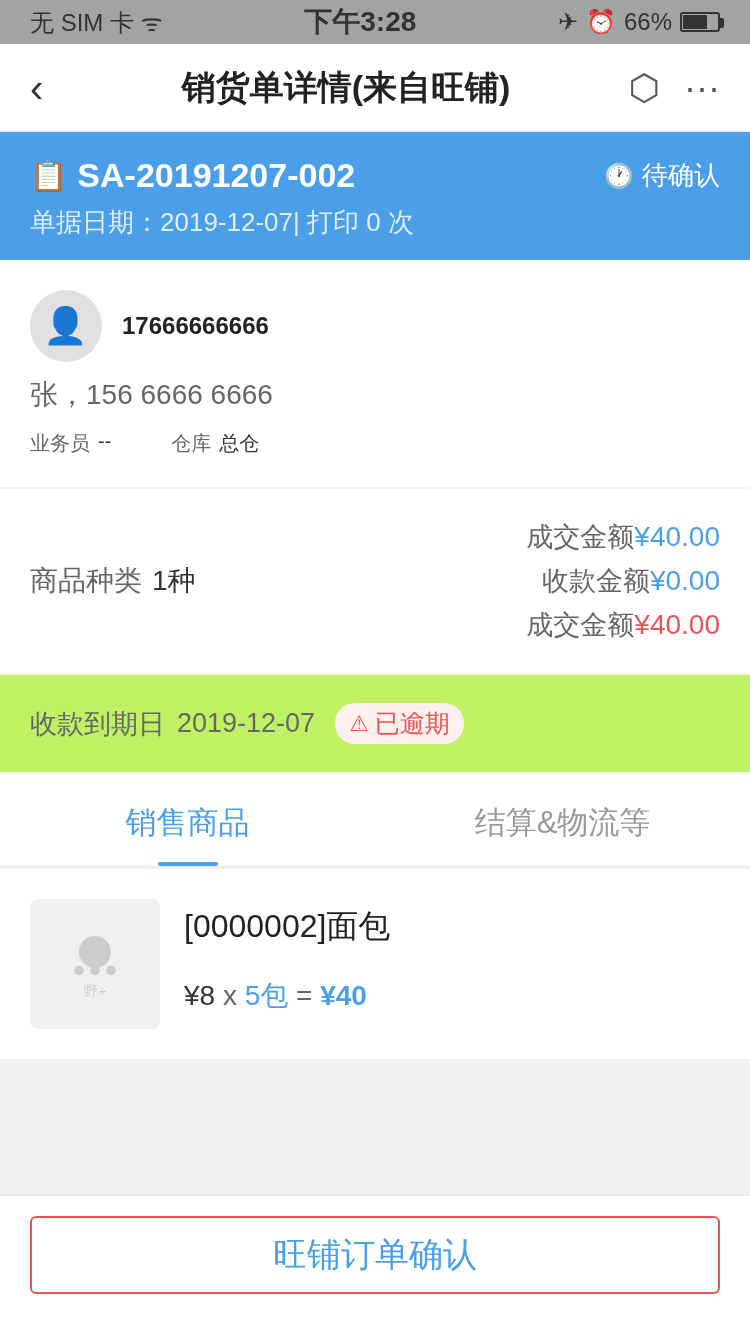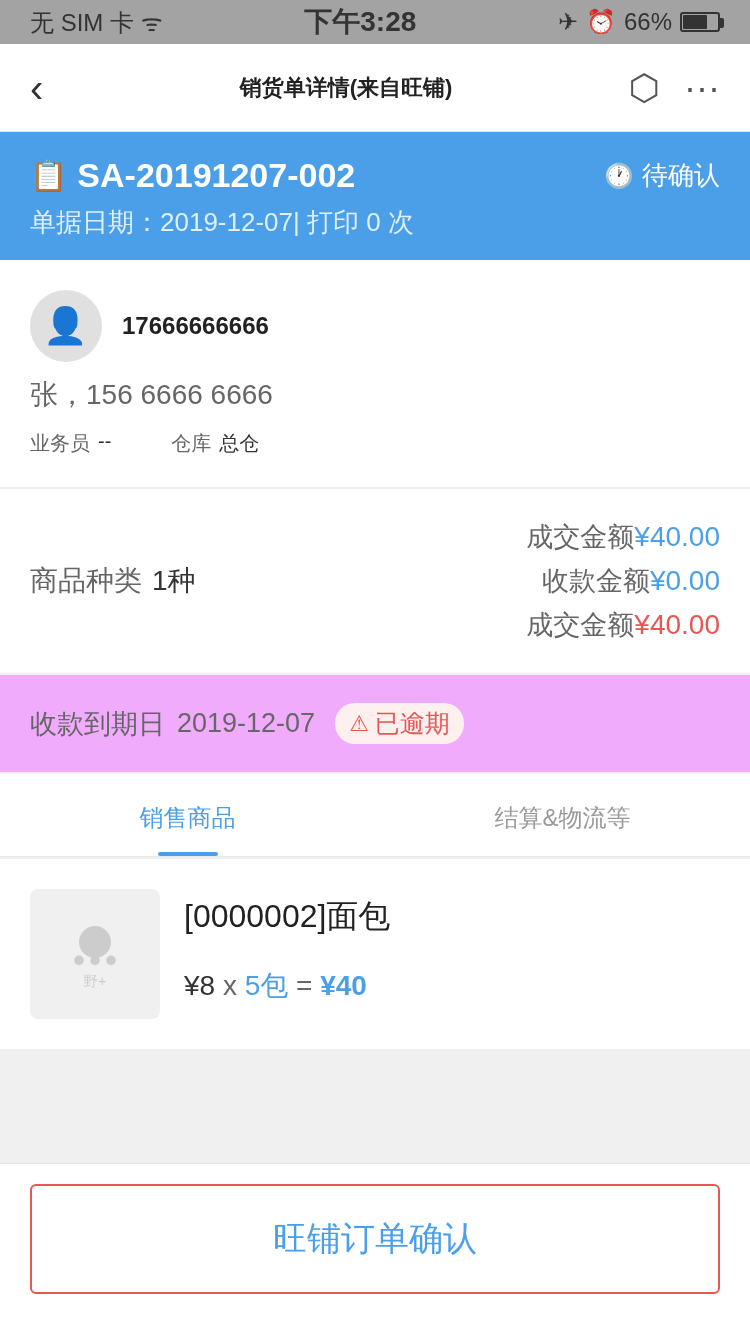--- a/index.html
+++ b/index.html
@@ -62,21 +62,21 @@
     .nav-back {
       font-size: 40px;
       color: #333;
       cursor: pointer;
       padding-right: 20px;
       line-height: 1;
     }
     .nav-title {
       flex: 1;
       text-align: center;
-      font-size: 22px;
+      font-size: 34px;
       font-weight: 600;
       color: #222;
     }
     .nav-actions {
       display: flex;
       align-items: center;
       gap: 24px;
     }
     .nav-action-icon {
       font-size: 36px;
@@ -193,21 +193,21 @@
       display: flex;
       align-items: center;
       font-size: 27px;
     }
     .summary-row-label { color: #666; }
     .summary-row-value { color: #4a9fe8; font-size: 28px; }
     .summary-row-value.highlight { color: #e85555; }
 
     
     .due-date-card {
-      background: #f0abfc;
+      background: #bef264;
       padding: 28px 30px;
       margin-bottom: 2px;
       display: flex;
       align-items: center;
       gap: 12px;
       font-size: 27px;
       color: #666;
     }
     .overdue-badge {
       display: flex;
@@ -226,21 +226,21 @@
     .tabs-bar {
       background: #fff;
       display: flex;
       border-bottom: 1px solid #e8e8e8;
       margin-bottom: 2px;
     }
     .tab-item {
       flex: 1;
       text-align: center;
       padding: 28px 0 22px;
-      font-size: 24px;
+      font-size: 31px;
       color: #999;
       position: relative;
       cursor: pointer;
     }
     .tab-item.active {
       color: #4a9fe8;
     }
     .tab-item.active::after {
       content: '';
       position: absolute;
@@ -309,21 +309,21 @@
       bottom: 0;
       left: 0;
       width: 750px;
       background: #fff;
       padding: 20px 30px 40px;
       border-top: 1px solid #e8e8e8;
     }
     .confirm-btn {
       display: block;
       width: 100%;
-      padding: 30px 0;
+      padding: 14px 0;
       text-align: center;
       font-size: 34px;
       color: #4a9fe8;
       font-weight: 500;
       border: 2px solid #e85555;
       border-radius: 6px;
       background: #fff;
       cursor: pointer;
     }
   </style>

